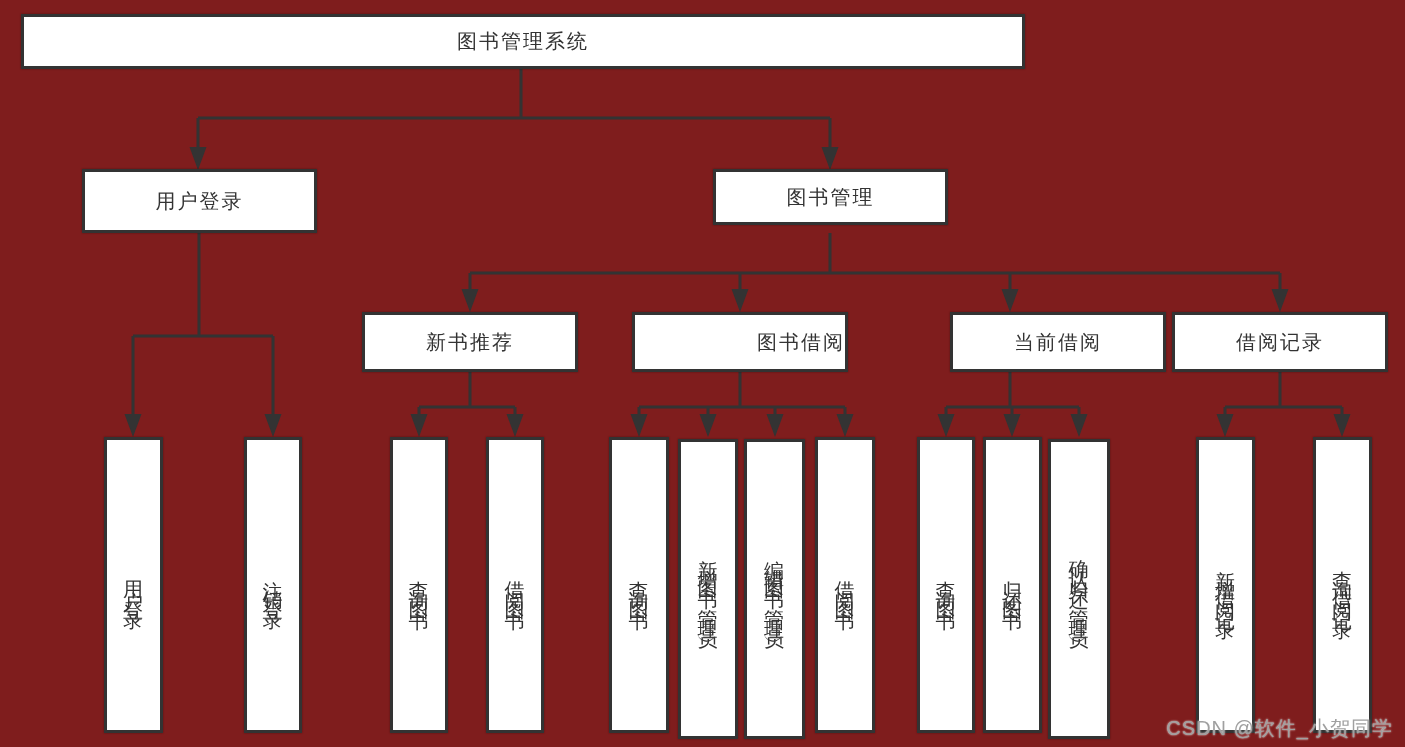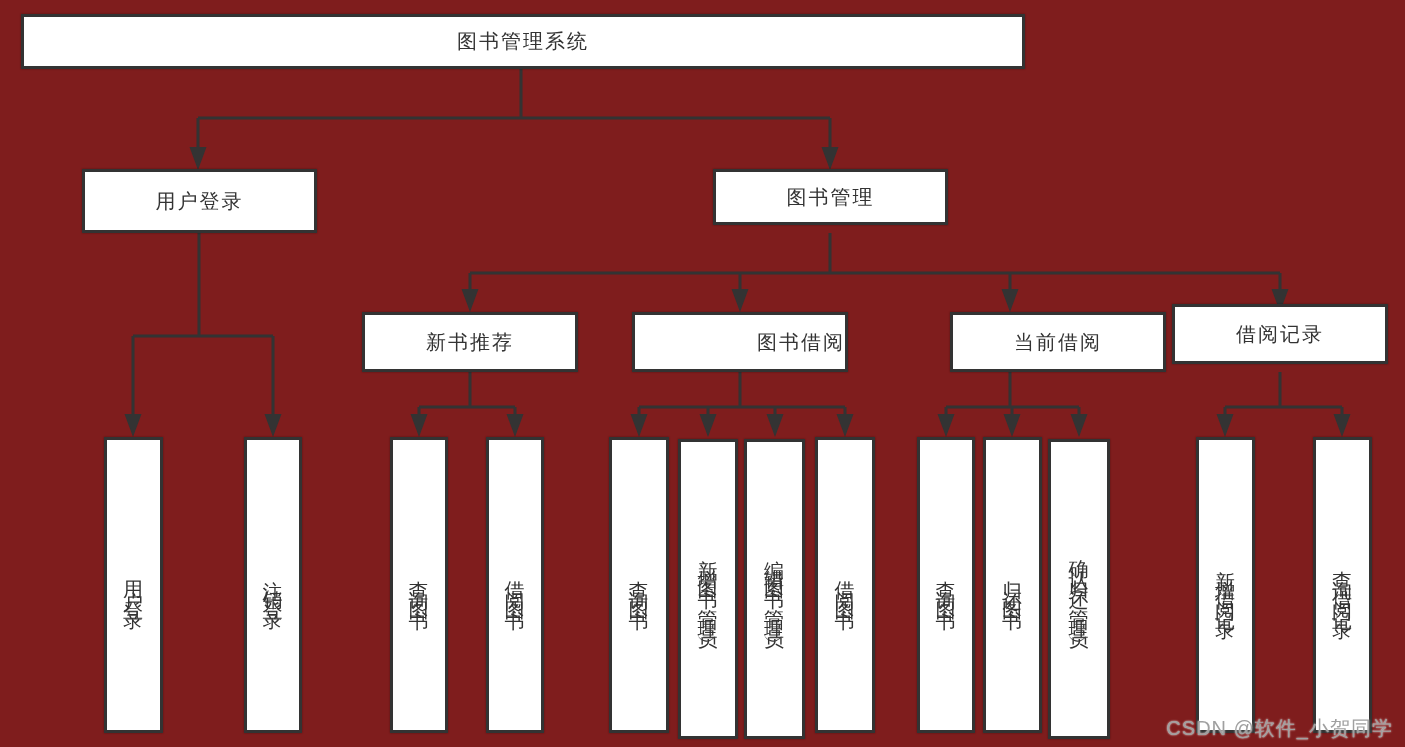--- a/index.html
+++ b/index.html
@@ -131,21 +131,21 @@
 
   <div class="node hbox" style="left:362px; top:312px; width:216px; height:60px;">
     <span>新书推荐</span>
   </div>
   <div class="node hbox" style="left:632px; top:312px; width:216px; height:60px;justify-content:flex-end;">
     <span>图书借阅</span>
   </div>
   <div class="node hbox" style="left:902px; top:312px; width:216px; height:60px;margin-left:48px;">
     <span>当前借阅</span>
   </div>
-  <div class="node hbox" style="left:1172px; top:304px; width:216px; height:60px;">
+  <div class="node hbox" style="left:1172px; top:312px; width:216px; height:60px;">
     <span>借阅记录</span>
   </div>
 
   <div class="node vbox" style="left:104px; top:437px; width:59px; height:296px;">
     <span>用户登录</span>
   </div>
   <div class="node vbox" style="left:244px; top:437px; width:58px; height:296px;">
     <span>注销登录</span>
   </div>
 

